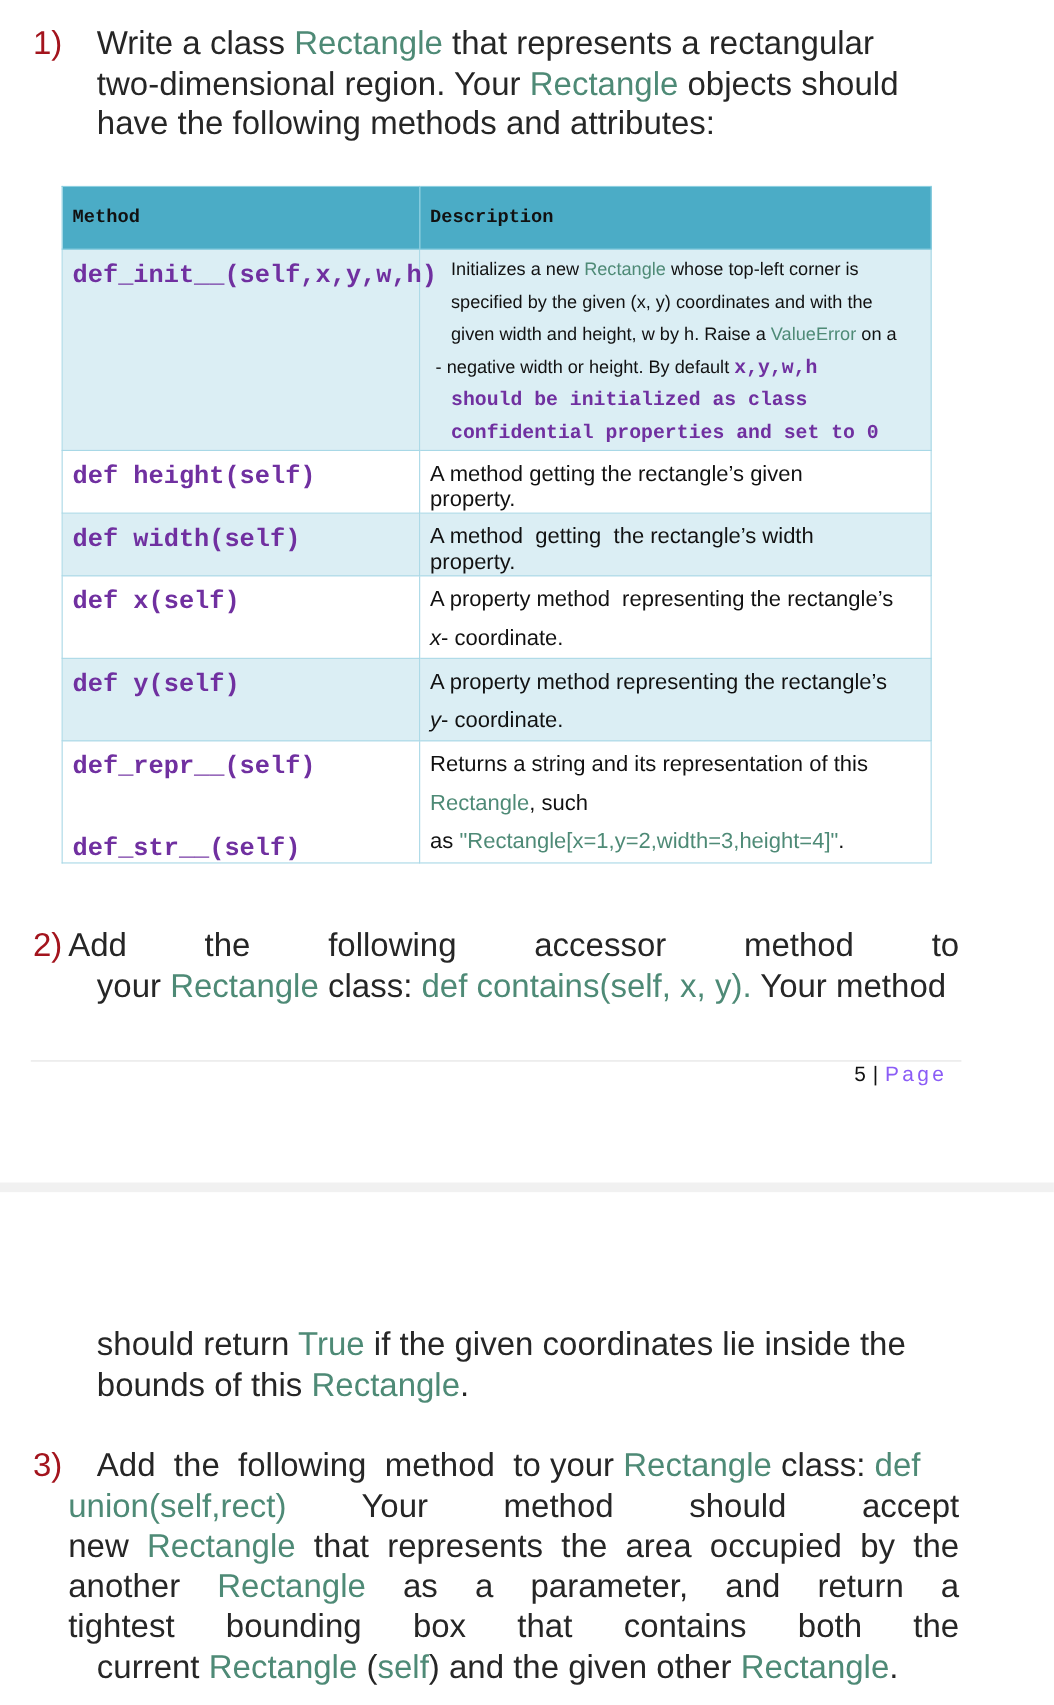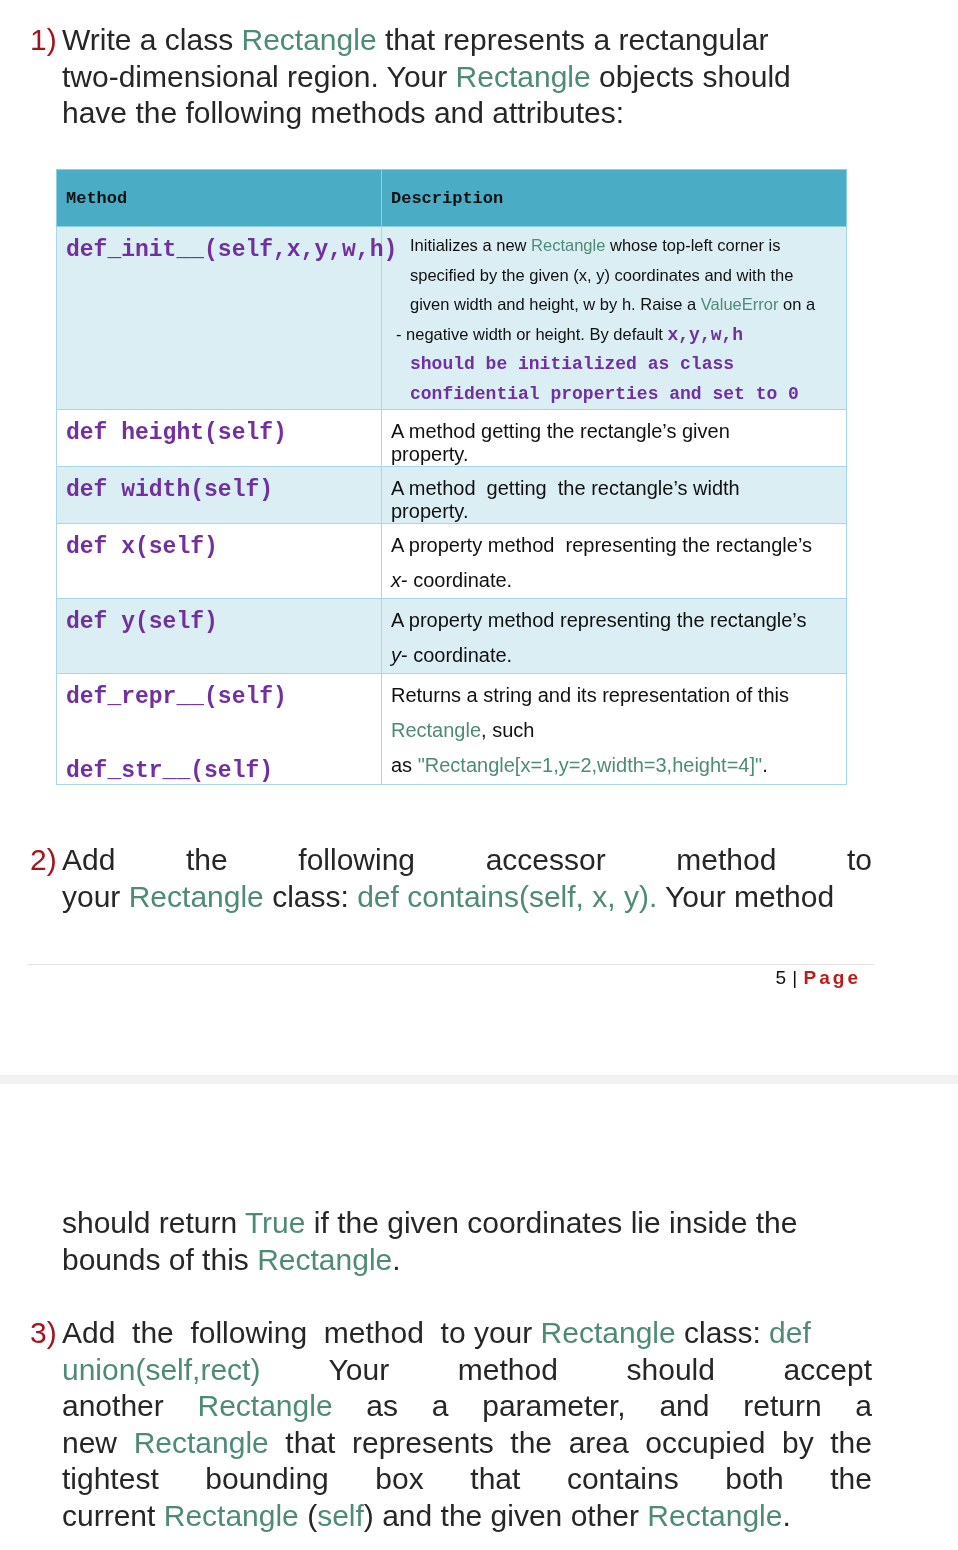--- a/index.html
+++ b/index.html
@@ -22,21 +22,21 @@
       left: 30px;
       width: 842px;
       font-size: 30px;
       line-height: 36.5px;
       color: #262626;
     }
     .para .num { color: #a3141d; position: absolute; left: 0; top: 0; }
     .para .body { padding-left: 32px; display: block; }
     .green { color: #4e8a76; }
     .justify-line { display: block; text-align: justify; text-align-last: justify; }
-    .plain-line { display: block; }
+    .plain-line { display: block; margin-left: 26px; }
 
     
     .tbl {
       position: absolute;
       left: 56px;
       top: 169px;
       width: 790px;
       border-collapse: collapse;
       table-layout: fixed;
     }
@@ -98,21 +98,21 @@
       background: #e2e2e2;
     }
     .footer {
       position: absolute;
       right: 97px;
       top: 967px;
       font-size: 19px;
       color: #111;
       letter-spacing: 0.5px;
     }
-    .footer .pg { color: #b91c1c; letter-spacing: 3px; font-weight: bold; }
+    .footer .pg { color: #8b5cf6; letter-spacing: 3px; }
   </style>
 </head>
 <body>
 
 <div class="page page-top">
 
   <div class="para" style="top:22px;">
     <span class="num">1)</span>
     <span class="body">
       <span class="plain-line"><span>Write a class </span><span class="green">Rectangle</span><span> that represents a rectangular</span></span>
@@ -247,30 +247,30 @@
     <span class="body">
       <span class="plain-line" style="white-space:pre;"><span>Add  the  following  method  to your </span><span class="green">Rectangle</span><span> class: </span><span class="green">def</span></span>
       <span class="justify-line">
         <span class="green">union(self,rect)</span>
         <span>Your</span>
         <span>method</span>
         <span>should</span>
         <span>accept</span>
       </span>
       <span class="justify-line">
+        <span><span>new </span><span class="green">Rectangle</span><span> that represents the area occupied by</span></span>
+        <span>the</span>
+      </span>
+      <span class="justify-line">
         <span><span>another </span><span class="green">Rectangle</span><span> as</span></span>
         <span>a</span>
         <span>parameter,</span>
         <span>and</span>
         <span>return</span>
         <span>a</span>
-      </span>
-      <span class="justify-line">
-        <span><span>new </span><span class="green">Rectangle</span><span> that represents the area occupied by</span></span>
-        <span>the</span>
       </span>
       <span class="justify-line">
         <span>tightest</span>
         <span>bounding</span>
         <span>box</span>
         <span>that</span>
         <span>contains</span>
         <span>both</span>
         <span>the</span>
       </span>

